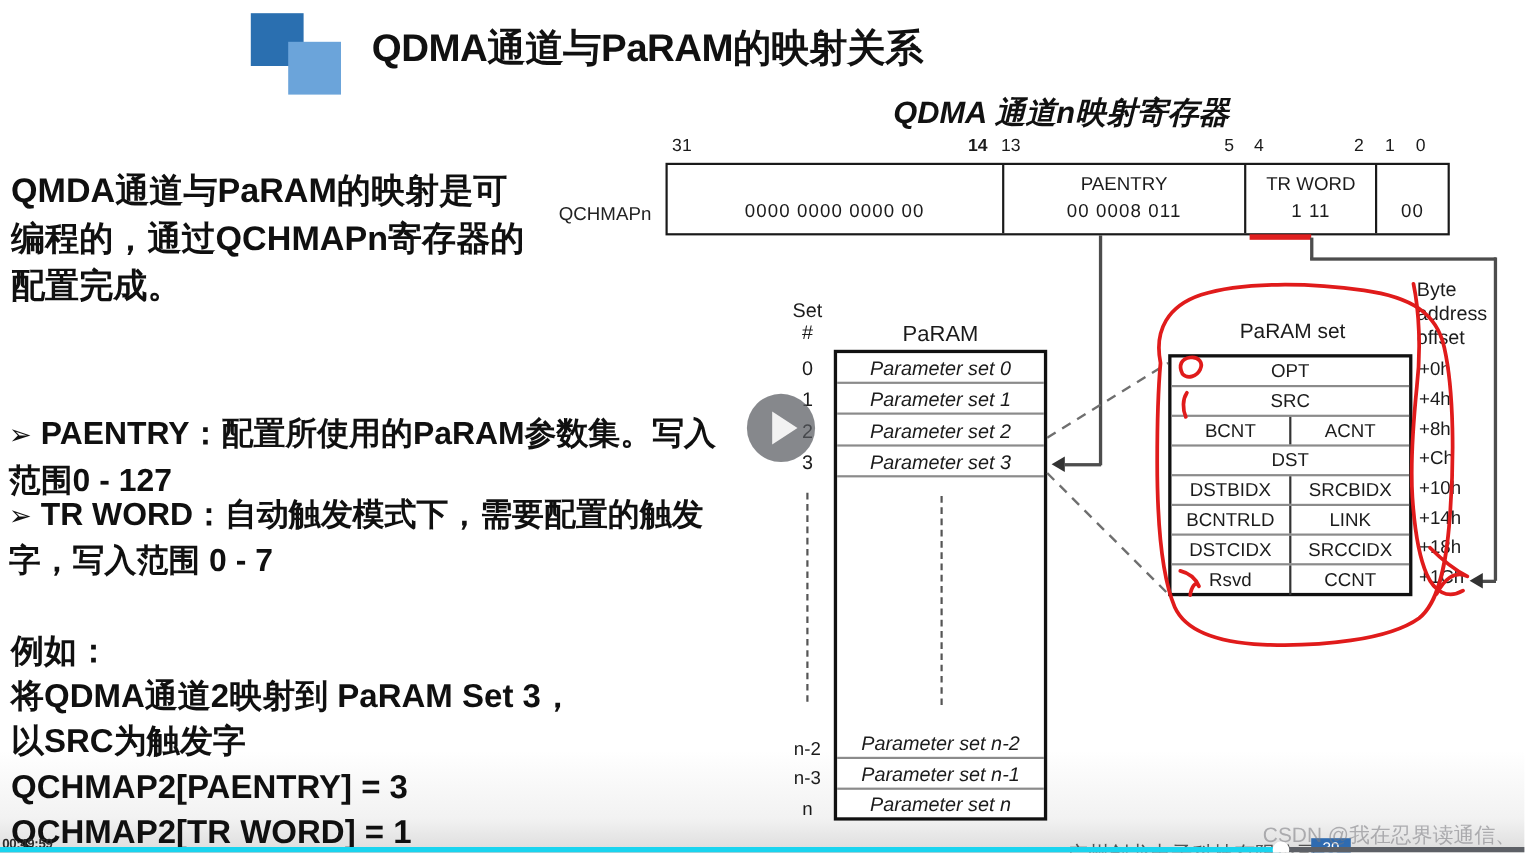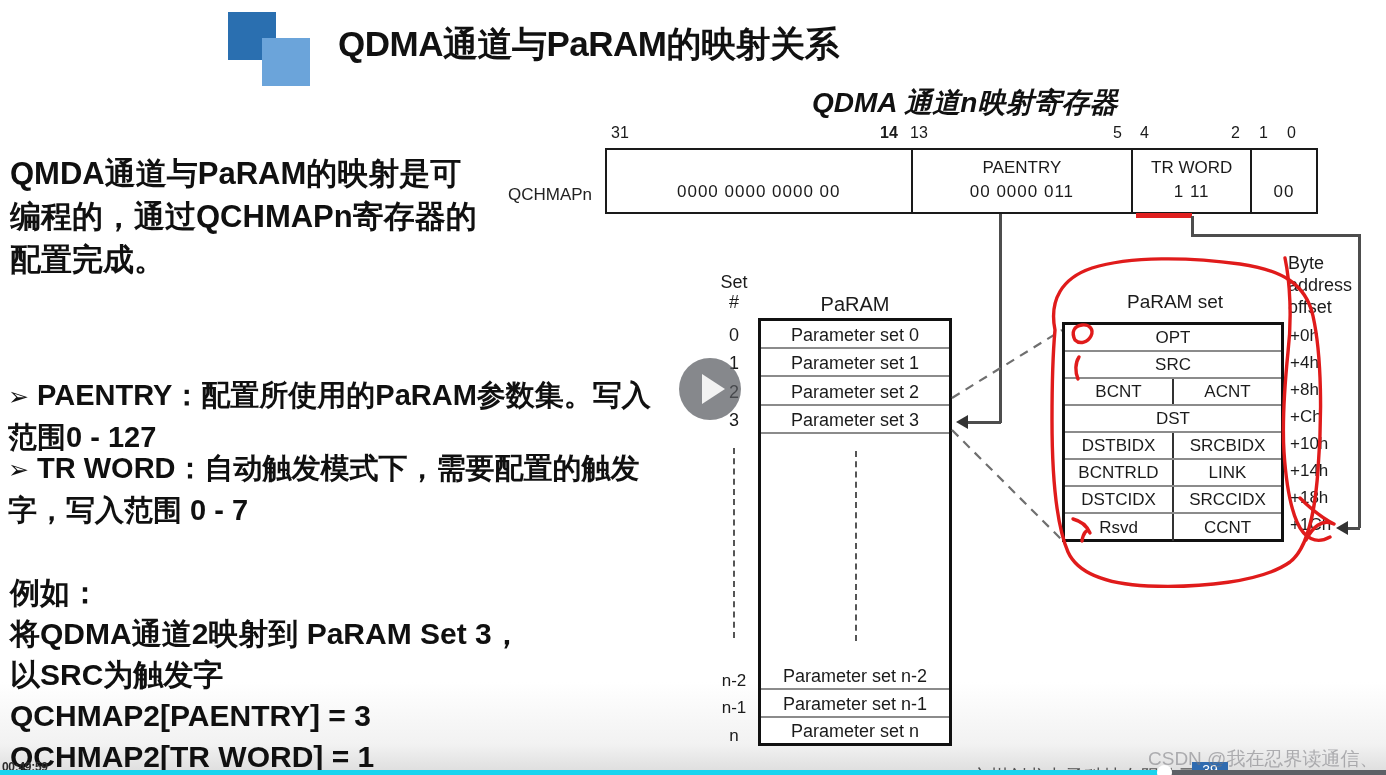--- a/index.html
+++ b/index.html
@@ -51,21 +51,21 @@
   .ln-h{height:2.5px;}
   .arrowleft{position:absolute;width:0;height:0;border-top:7px solid transparent;
     border-bottom:7px solid transparent;border-right:12px solid #333;}
 
   
   .set-hdr{position:absolute;left:716px;top:272px;font-size:18px;color:#1b1b1b;text-align:center;line-height:20px;width:36px;}
   .param-hdr{position:absolute;left:790px;top:293px;width:130px;text-align:center;font-size:20px;color:#1b1b1b;}
   .param-box{position:absolute;left:758px;top:318px;width:194px;height:428px;
     border:3px solid #111;box-sizing:border-box;background:#fff;}
   .prow{position:absolute;left:0;width:100%;height:28px;line-height:28px;text-align:center;
-    font-size:18px;color:#1b1b1b;box-sizing:border-box;border-bottom:2px solid #8b8b8b;}
+    font-size:18px;color:#1b1b1b;box-sizing:border-box;border-bottom:2px solid #8b8b8b;font-style:italic;}
   .setnum{position:absolute;left:716px;width:36px;text-align:center;font-size:18px;color:#1b1b1b;height:26px;line-height:26px;}
   .vdots{position:absolute;border-left:2px dashed #555;height:190px;}
 
   
   .pset-hdr{position:absolute;left:1110px;top:291px;width:130px;text-align:center;font-size:19px;color:#1b1b1b;}
   .pset-box{position:absolute;left:1062px;top:322px;width:222px;height:220px;border:3px solid #111;box-sizing:border-box;background:#fff;}
   .psrow{display:flex;height:27px;border-bottom:2px solid #8b8b8b;box-sizing:border-box;}
   .psrow:last-child{border-bottom:none;}
   .pscell{flex:1;display:flex;align-items:center;justify-content:center;font-size:17px;color:#1b1b1b;box-sizing:border-box;}
   .pscell.split{border-right:2px solid #333;}
@@ -132,21 +132,21 @@
   <div class="bitnum" style="left:1259px;">1</div>
   <div class="bitnum" style="left:1287px;">0</div>
 
   <div class="regbox">
     <div class="regcell c1">
       <div class="regname"></div>
       <div class="regval">0000 0000 0000 00</div>
     </div>
     <div class="regcell c2">
       <div class="regname">PAENTRY</div>
-      <div class="regval">00 0000 011</div>
+      <div class="regval">00 0008 011</div>
     </div>
     <div class="regcell c3">
       <div class="regname">TR WORD</div>
       <div class="regval">1 11</div>
     </div>
     <div class="regcell c4">
       <div class="regname"></div>
       <div class="regval">00</div>
     </div>
   </div>
@@ -166,21 +166,21 @@
     <div>Set</div>
     <div>#</div>
   </div>
   <div class="param-hdr">PaRAM</div>
 
   <div class="setnum" style="top:322px;">0</div>
   <div class="setnum" style="top:350px;">1</div>
   <div class="setnum" style="top:379px;">2</div>
   <div class="setnum" style="top:407px;">3</div>
   <div class="setnum" style="top:668px;font-size:17px;">n-2</div>
-  <div class="setnum" style="top:695px;font-size:17px;">n-1</div>
+  <div class="setnum" style="top:695px;font-size:17px;">n-3</div>
   <div class="setnum" style="top:723px;font-size:17px;">n</div>
 
   <div class="param-box">
     <div class="prow" style="top:0px;">Parameter set 0</div>
     <div class="prow" style="top:28px;">Parameter set 1</div>
     <div class="prow" style="top:57px;">Parameter set 2</div>
     <div class="prow" style="top:85px;">Parameter set 3</div>
     <div class="prow" style="top:341px;">Parameter set n-2</div>
     <div class="prow" style="top:369px;">Parameter set n-1</div>
     <div class="prow" style="top:396px;border-bottom:none;">Parameter set n</div>

